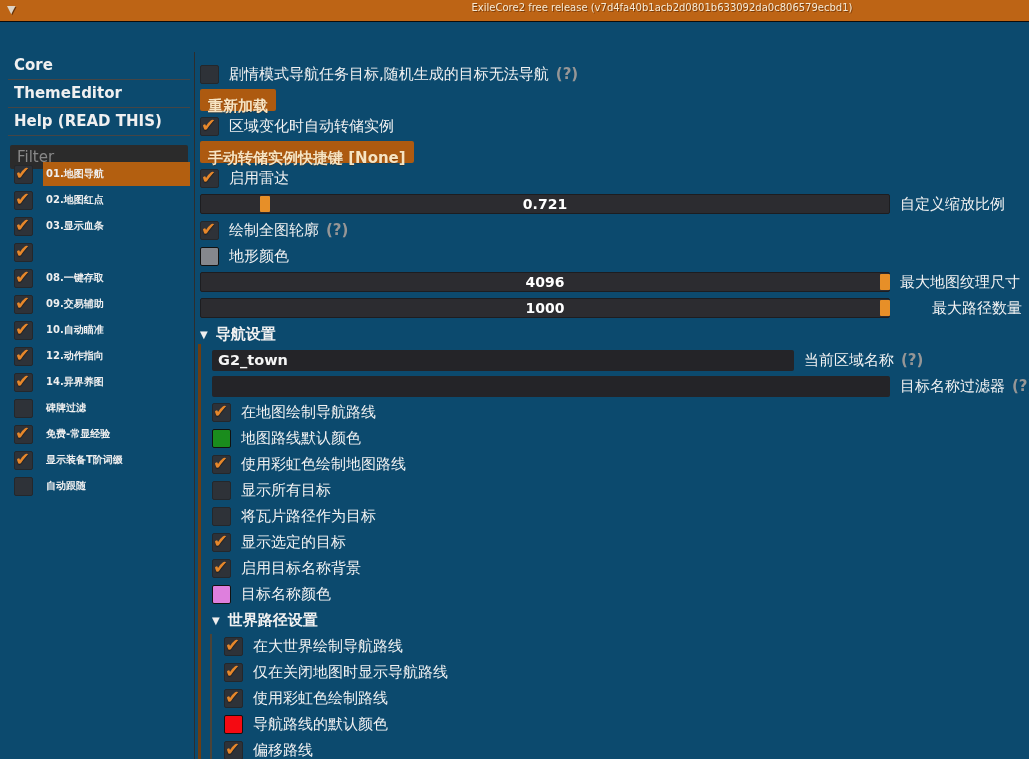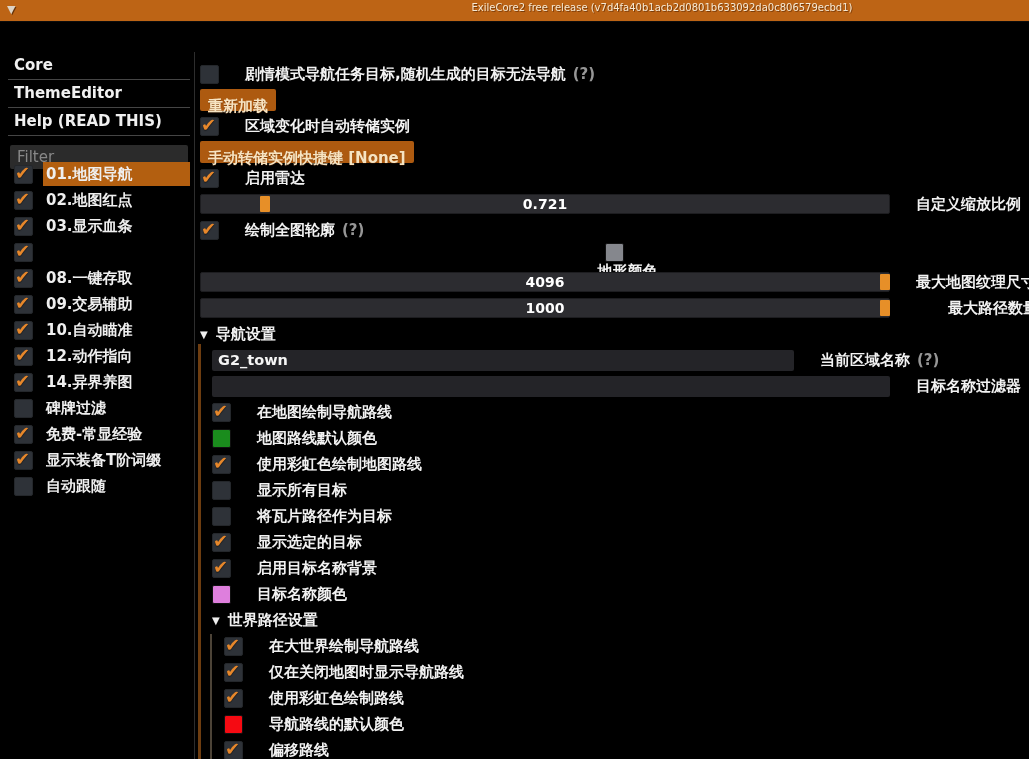--- a/index.html
+++ b/index.html
@@ -17,54 +17,54 @@
   .titlebar .collapse{
     position:absolute;left:7px;top:3px;font-size:11px;color:#ded3c4;
     text-shadow:1px 1px 0 rgba(60,25,0,.7);cursor:pointer;
   }
   .titlebar .title{
     position:absolute;left:662px;top:2px;transform:translateX(-50%);
     white-space:nowrap;font-size:10px;font-weight:400;color:#f6e9d4;
     text-shadow:1px 1px 0 rgba(70,30,0,.55);
   }
   
-  .winbody{position:absolute;left:0;top:22px;width:1029px;height:737px;background:#000000;}
+  .winbody{position:absolute;left:0;top:22px;width:1029px;height:737px;background:#0c4a6e;}
   .vsep{position:absolute;left:194px;top:30px;bottom:0;width:1px;background:#2d2d2d;}
   
   .sidebar{position:absolute;left:8px;top:30px;width:182px;bottom:0;}
   .menu-item{
     padding:4px 4px 5px 6px;font-size:15px;font-weight:700;color:#f0f0f0;
     border-bottom:1px solid #454545;cursor:pointer;white-space:nowrap;
   }
   .filterbox{
     margin:9px 2px 6px 2px;height:24px;background:#2b2b2b;border-radius:2px;
     display:flex;align-items:center;padding-left:7px;
     font-size:15px;color:#888;cursor:text;
   }
   .plugins{position:absolute;left:0;top:109px;right:0;}
   .plugin-row{height:26px;display:flex;align-items:center;padding-left:6px;cursor:pointer;}
   .plugin-row .plabel{
-    flex:1;margin-left:10px;margin-right:0;font-size:15px;font-weight:700;color:#efefef;
+    flex:1;margin-left:10px;margin-right:0;font-size:10px;font-weight:700;color:#efefef;
     white-space:nowrap;padding:2px 0 2px 3px;height:20px;line-height:20px;
   }
   .plugin-row.selected .plabel{background:#b35f10;}
   
   .cb{
     width:19px;height:19px;background:#2e3238;border-radius:2px;flex:none;
     border:1px solid #24272b;position:relative;cursor:pointer;box-sizing:border-box;
   }
   .cb .mark{
     display:none;position:absolute;left:0px;top:-4px;font-size:18px;font-weight:700;color:#e6872b;
     text-shadow:0 1px 1px rgba(0,0,0,.5);
   }
   .cb.checked .mark{display:block;}
   
   .settings{position:absolute;left:200px;top:39px;right:0;}
   .row{height:26px;display:flex;align-items:center;white-space:nowrap;}
-  .row .lbl{margin-left:26px;font-size:15px;font-weight:700;color:#f2f2f2;}
+  .row .lbl{margin-left:10px;font-size:15px;font-weight:400;color:#f2f2f2;}
   .row .help{margin-left:7px;font-size:15px;font-weight:700;color:#969696;}
   .btn{
     height:22px;background:#ad5a10;border:none;border-radius:2px;cursor:pointer;
     font-family:inherit;font-size:15px;font-weight:700;color:#f7e4c2;
     padding:8px 8px;text-shadow:0 1px 0 rgba(70,30,0,.4);
   }
   .track{
     height:20px;background:#2c2c30;border:1px solid #1d1d20;border-radius:2px;
     position:relative;box-sizing:border-box;cursor:ew-resize;flex:none;
   }
@@ -216,21 +216,21 @@
         </div>
         <span class="lbl">自定义缩放比例</span>
       </div>
       <div class="row" style="padding-left: 0px;">
         <div class="cb checked">
           <span class="mark">✔</span>
         </div>
         <span class="lbl">绘制全图轮廓</span>
         <span class="help">(?)</span>
       </div>
-      <div class="row" style="padding-left: 0px; flex-direction: column;">
+      <div class="row" style="padding-left: 0px;">
         <div class="swatch" style="background: rgb(133, 135, 141);"></div>
         <span class="lbl">地形颜色</span>
       </div>
       <div class="row" style="padding-left: 0px;">
         <div class="track" style="width: 690px;">
           <div class="handle" style="left: 679px;"></div>
           <span class="val">4096</span>
         </div>
         <span class="lbl">最大地图纹理尺寸</span>
       </div>

